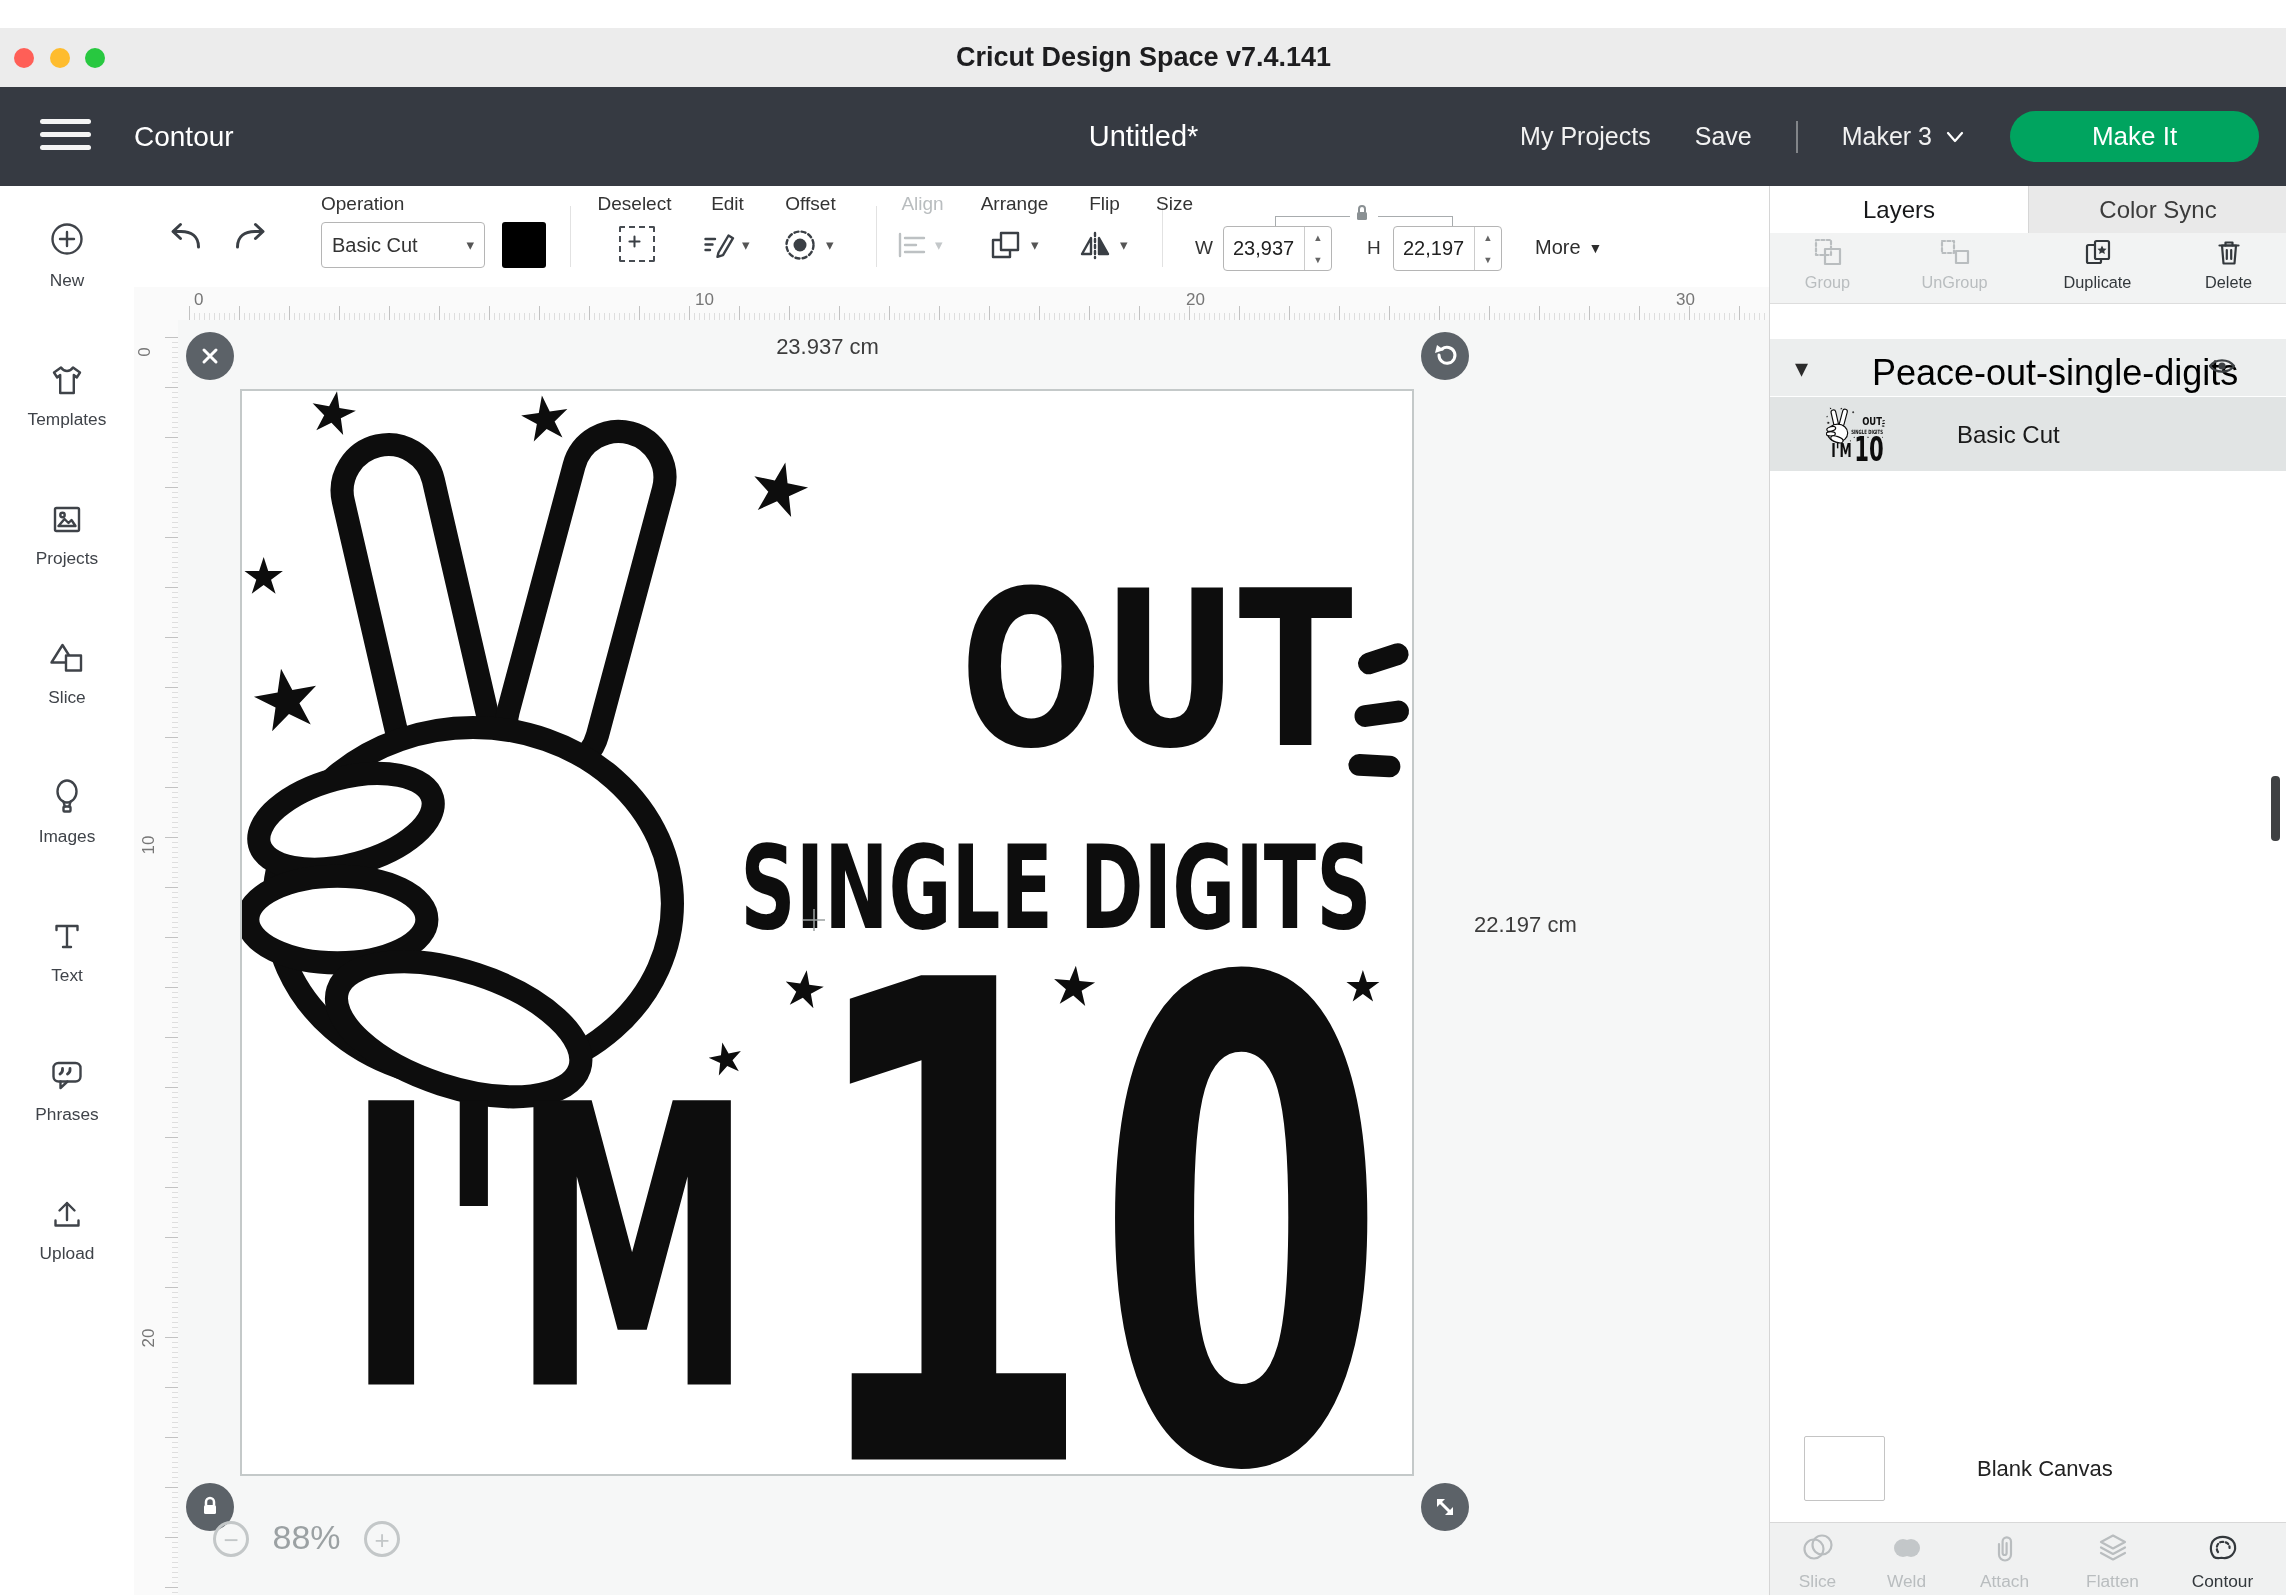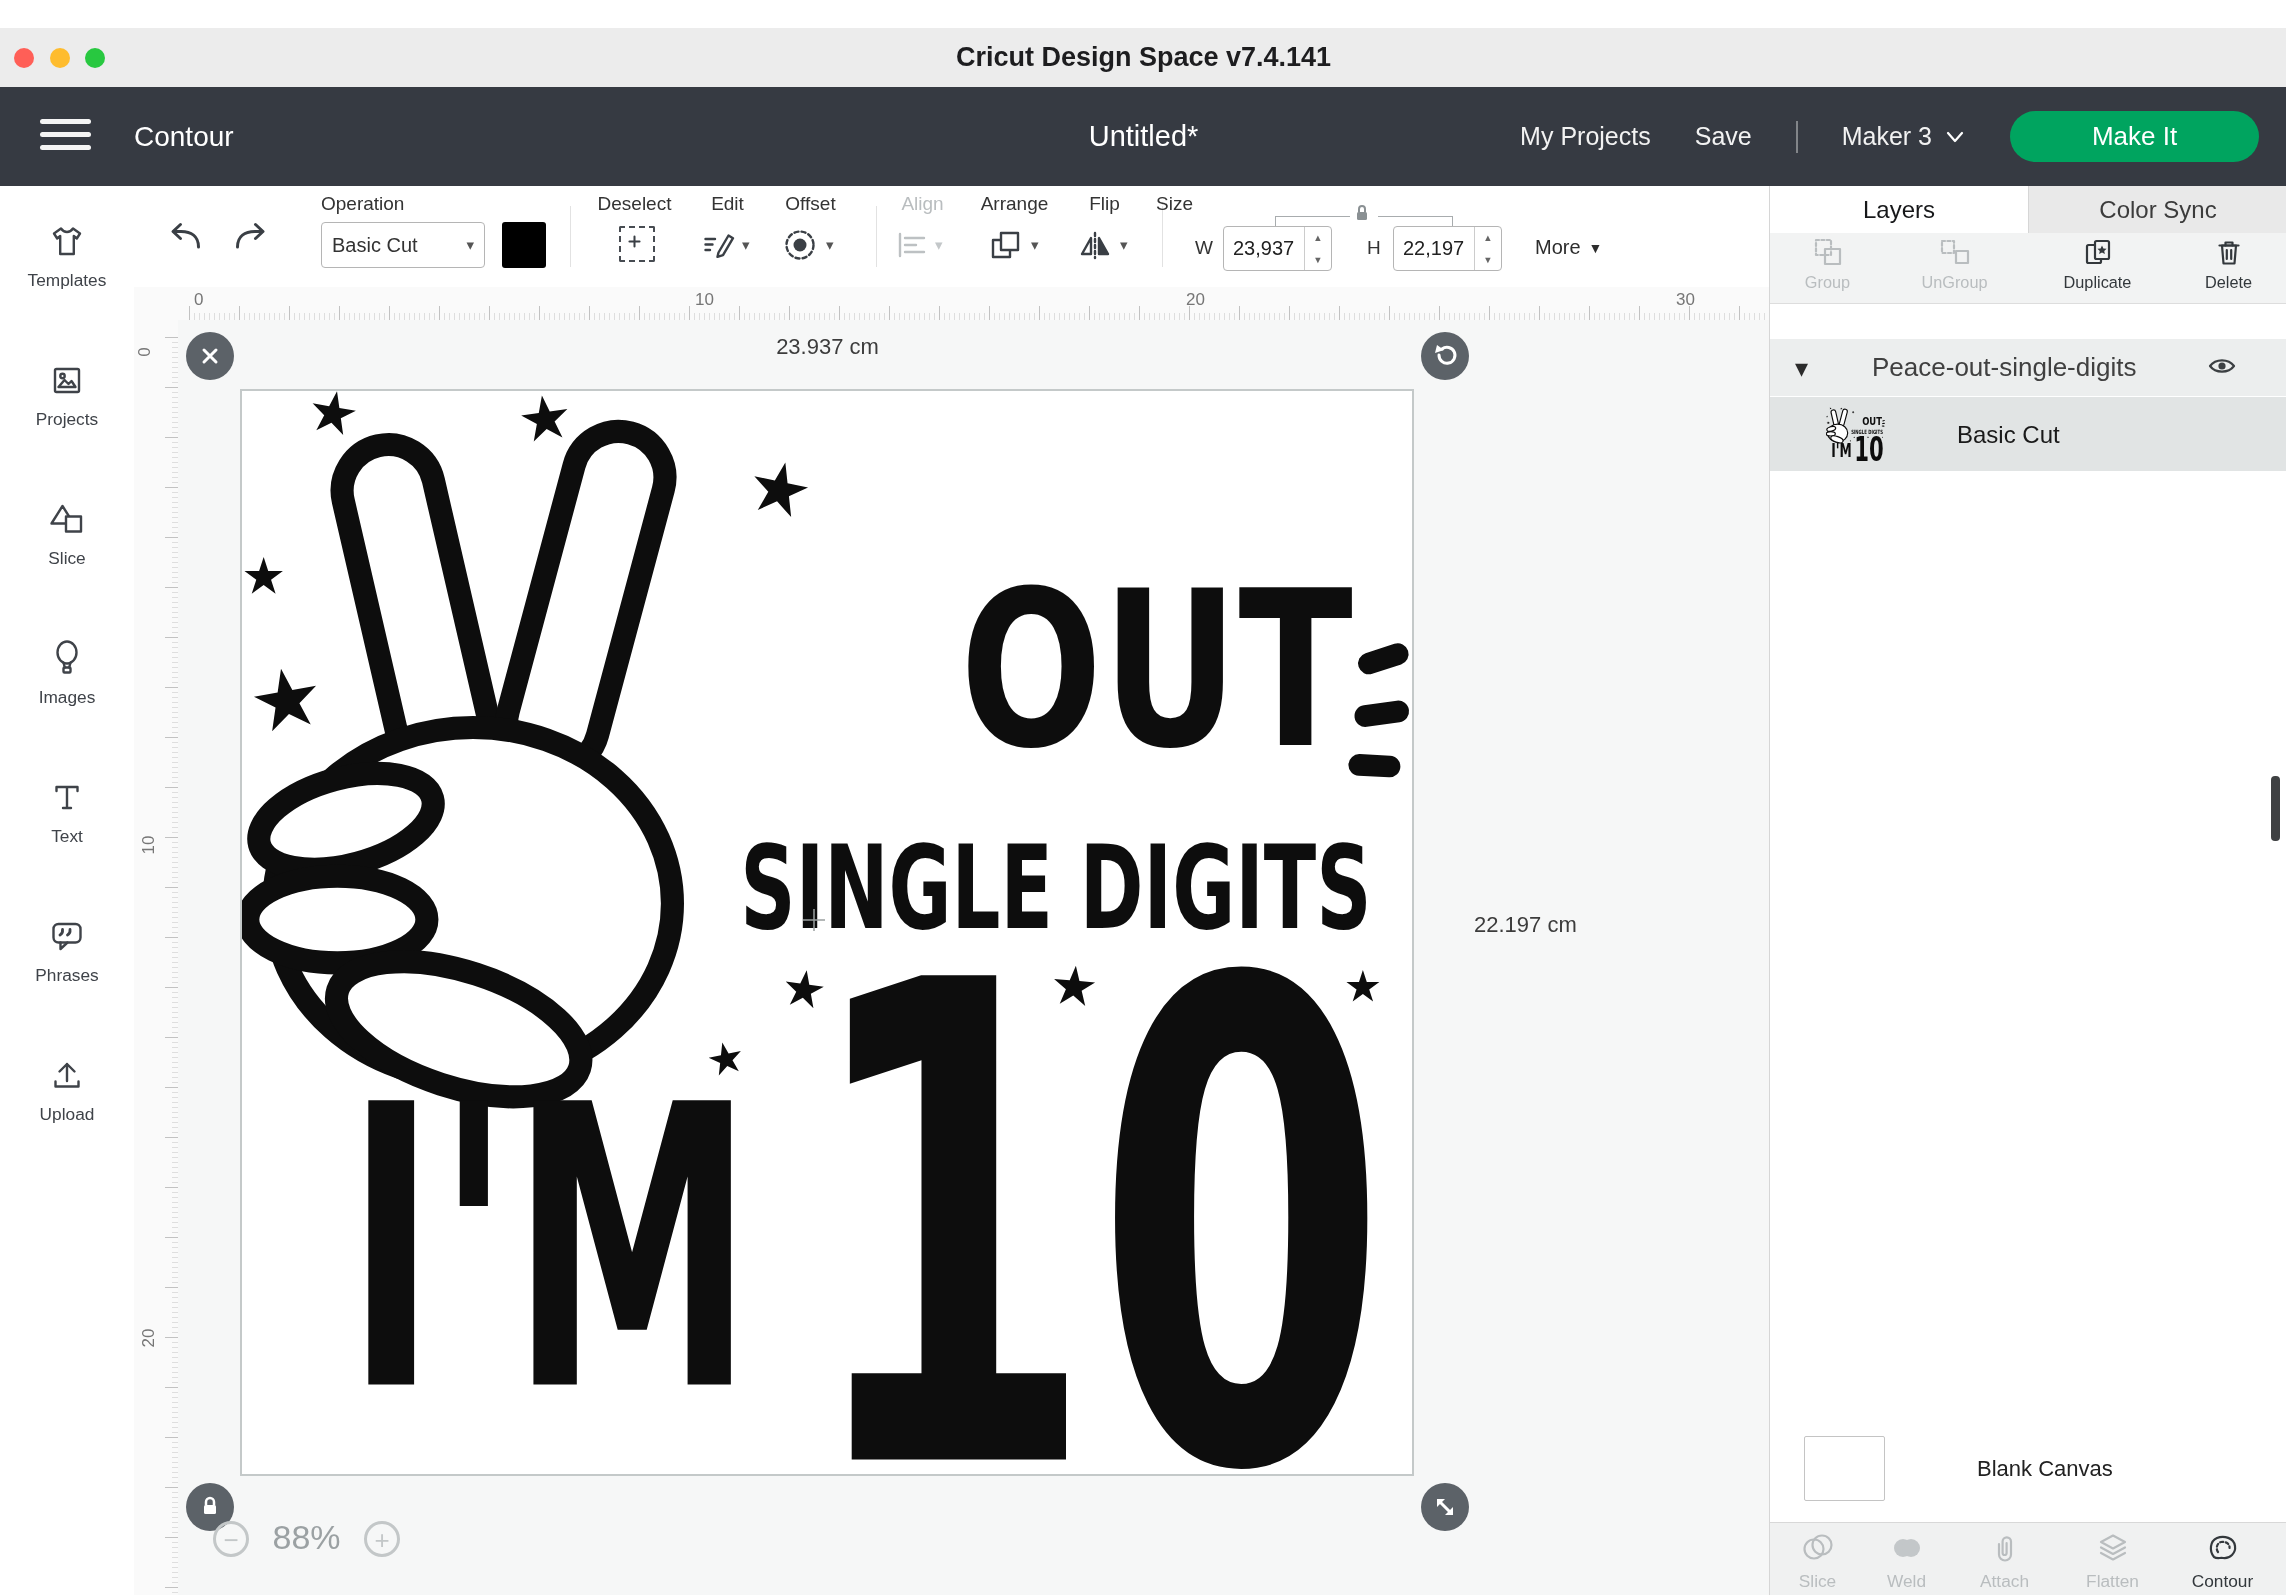--- a/index.html
+++ b/index.html
@@ -89,21 +89,21 @@
   .ptab.active{background:#fff;color:#17181a;}
   .ptab.inactive{background:#e9e9e9;color:#3c3c3c;border-left:1px solid #d6d6d6;}
   .pactions{position:absolute;left:0;top:47px;width:100%;height:70px;background:#f2f3f3;border-bottom:1px solid #ddd;}
   .paction{position:absolute;top:4px;width:99px;text-align:center;cursor:pointer;}
   .paction .lbl{display:block;font-size:16.3px;margin-top:2px;}
   .en{color:#33383c;}
   .dis{color:#b9bdbf;}
   .pic{fill:none;stroke:currentColor;stroke-width:2.2;stroke-linecap:round;stroke-linejoin:round;}
   .group-row{position:absolute;left:0;top:153px;width:100%;height:57px;background:#eceeee;cursor:pointer;}
   .group-row .tri{position:absolute;left:25px;top:14px;font-size:26px;color:#2b2b2b;cursor:pointer;}
-  .group-row .name{position:absolute;left:102px;top:13px;font-size:26px;color:#404040;}
+  .group-row .name{position:absolute;left:102px;top:13px;font-size:36px;color:#000000;}
   .group-row .eye{position:absolute;left:437px;top:14px;color:#3c4043;cursor:pointer;}
   .layer-row{position:absolute;left:0;top:211px;width:100%;height:74px;background:#e1e4e4;cursor:pointer;}
   .layer-row .thumb{position:absolute;left:54px;top:7px;width:63px;height:61px;display:flex;align-items:center;justify-content:center;}
   .layer-row .name{position:absolute;left:187px;top:24px;font-size:24px;color:#1a1a1a;}
   .blank-row{position:absolute;left:0;top:1242px;width:100%;height:79px;}
   .blank-row .sw{position:absolute;left:34px;top:8px;width:79px;height:63px;background:#fff;border:1.5px solid #c4c4c4;border-radius:2px;cursor:pointer;}
   .blank-row .name{position:absolute;left:207px;top:28px;font-size:22px;color:#222;}
   .pbottom{position:absolute;left:0;top:1336px;width:100%;height:102px;background:#f0f1f1;border-top:1px solid #d8d8d8;}
   .pb-item{position:absolute;top:8px;width:83px;text-align:center;cursor:pointer;}
   .pb-item .lbl{display:block;font-size:17.3px;margin-top:2px;}
@@ -175,20 +175,27 @@
             <path d="M4 4 L11 12 L18 4" fill="none" stroke="#fff" stroke-width="2.2" stroke-linecap="round" stroke-linejoin="round"></path>
           </svg>
       </span>
       <button class="makeit">Make It</button>
     </div>
   </div>
 
   <nav class="sidebar">
     <div class="side-item">
       <svg class="ic" width="40" height="40" viewBox="0 0 40 40">
+          <circle cx="20" cy="18" r="14.5"></circle>
+          <path d="M20 11 v14 M13 18 h14"></path>
+        </svg>
+      <span class="lbl">New</span>
+    </div>
+    <div class="side-item">
+      <svg class="ic" width="40" height="40" viewBox="0 0 40 40">
           <path d="M14 7.5 L7 12.5 L10.2 17.5 L13.2 15 V33 H26.8 V15 L29.8 17.5 L33 12.5 L26 7.5 C24.3 10 22.2 11 20 11 C17.8 11 15.7 10 14 7.5 Z"></path>
         </svg>
       <span class="lbl">Templates</span>
     </div>
     <div class="side-item">
       <svg class="ic" width="40" height="40" viewBox="0 0 40 40">
           <rect x="8" y="9" width="24" height="23" rx="1.5"></rect>
           <circle cx="15.5" cy="16" r="2.2"></circle>
           <path d="M11.5 27 L17.5 20 L21.5 24 L24.5 21 L28.5 27 Z"></path>
         </svg>

